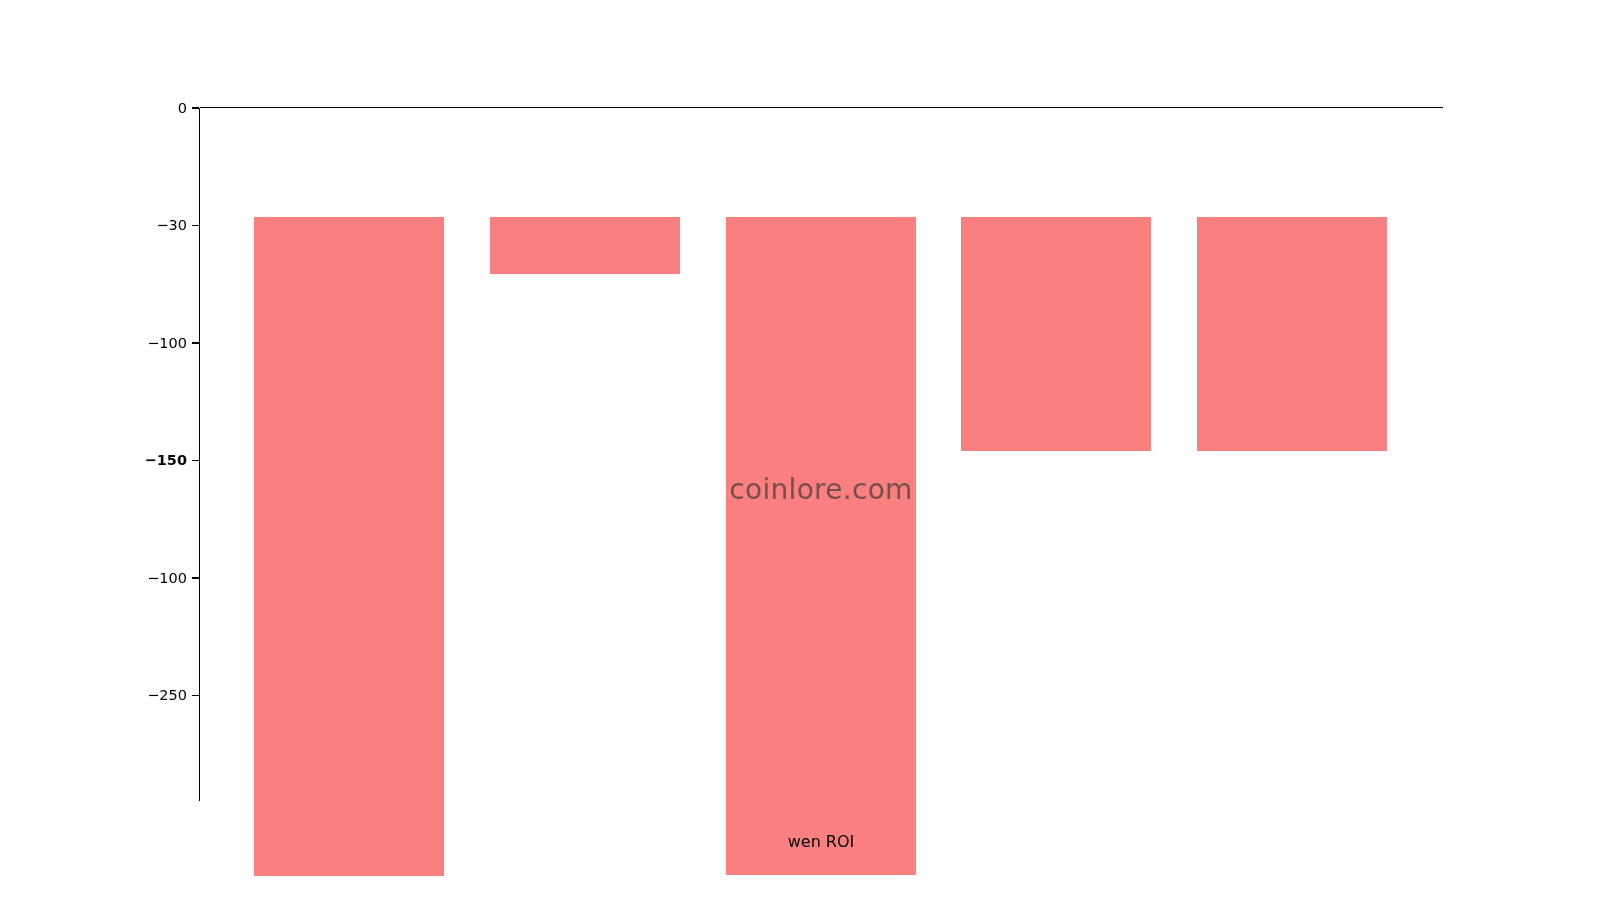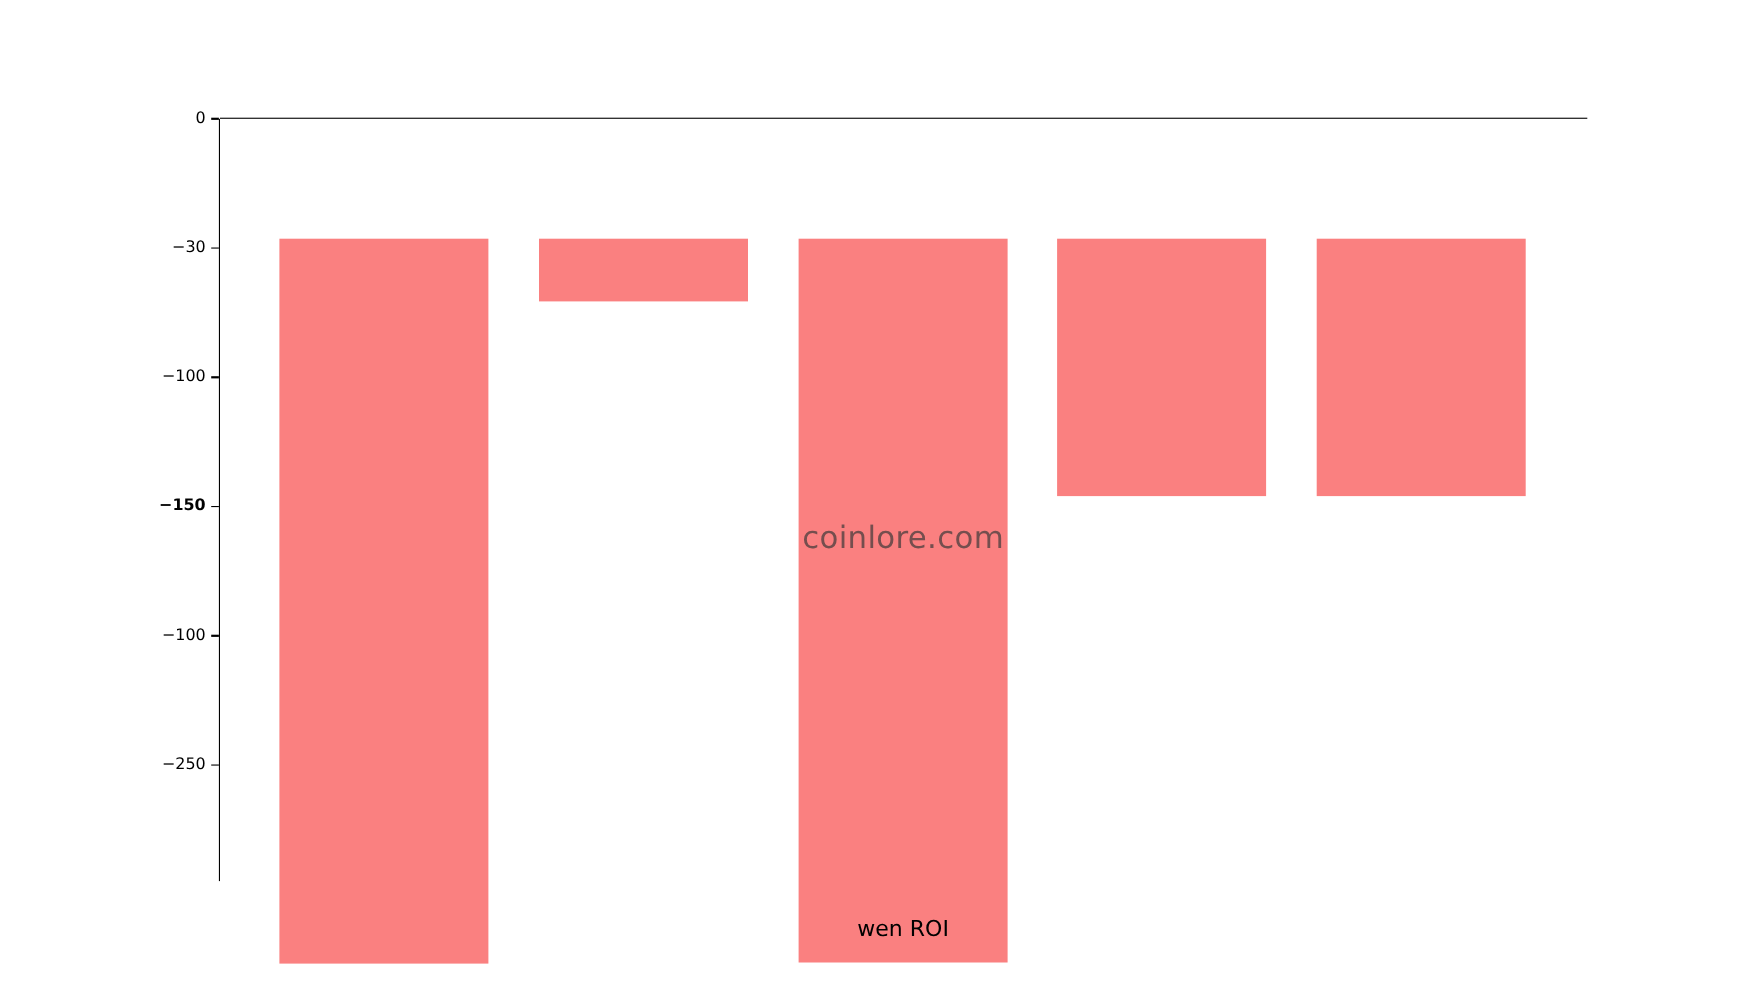--- a/index.html
+++ b/index.html
@@ -65,21 +65,21 @@
     font-size: 28px;
     letter-spacing: 0.3px;
     opacity: 0.85;
     white-space: nowrap;
     margin-top: 37px;
   }
   .x-axis-label {
     position: absolute;
     transform: translateX(-50%);
     color: #000000;
-    font-size: 20px;
+    font-size: 16px;
     white-space: nowrap;
   }
 </style>
 </head>
 <body>
 
 <div id="chart-root">
   <div class="zero-line"></div>
   <div class="y-spine"></div>
 

